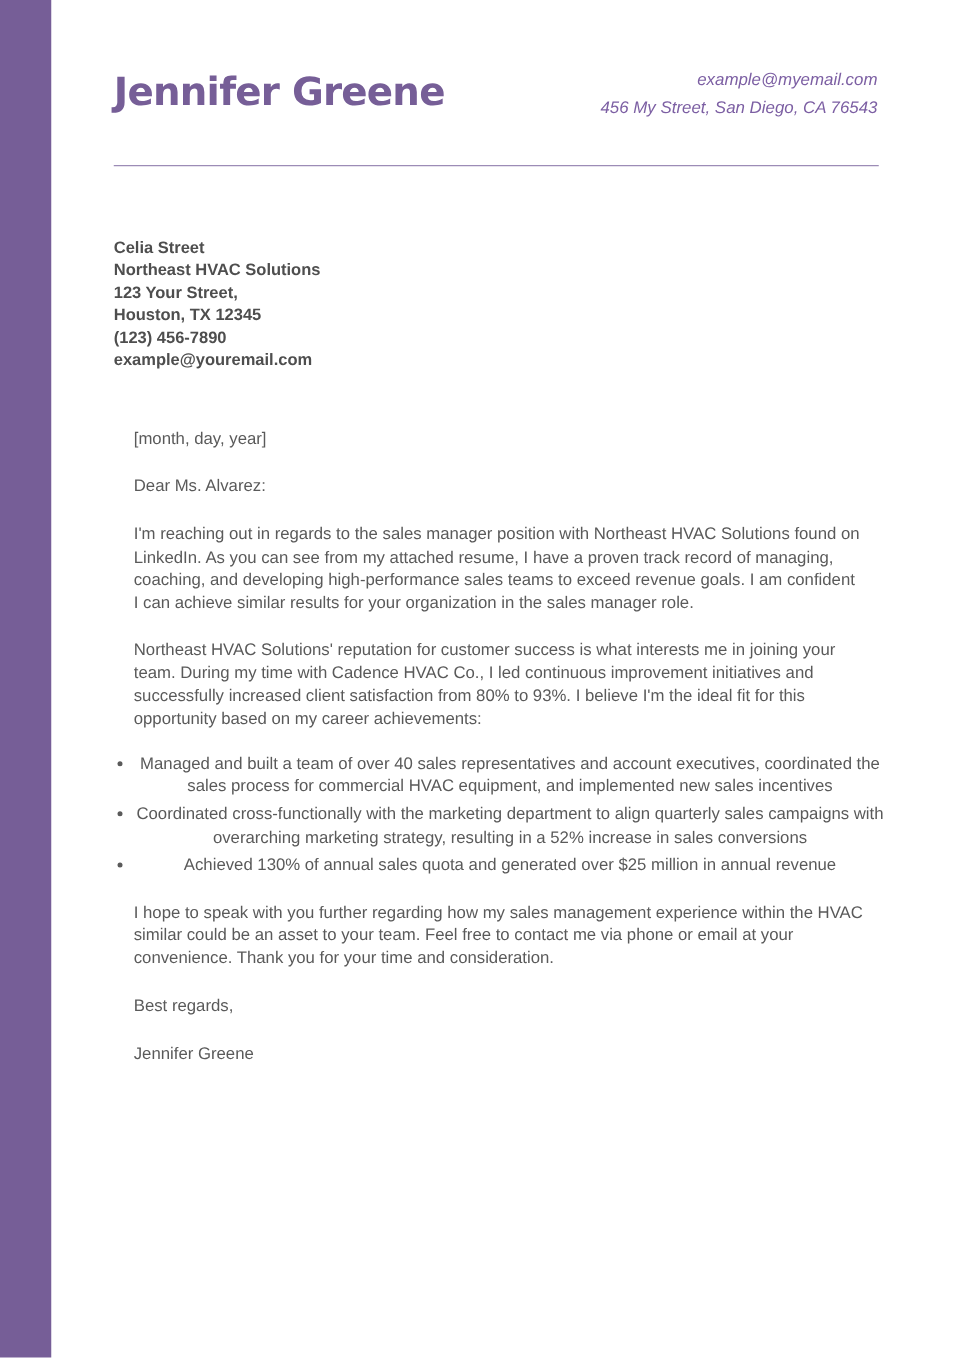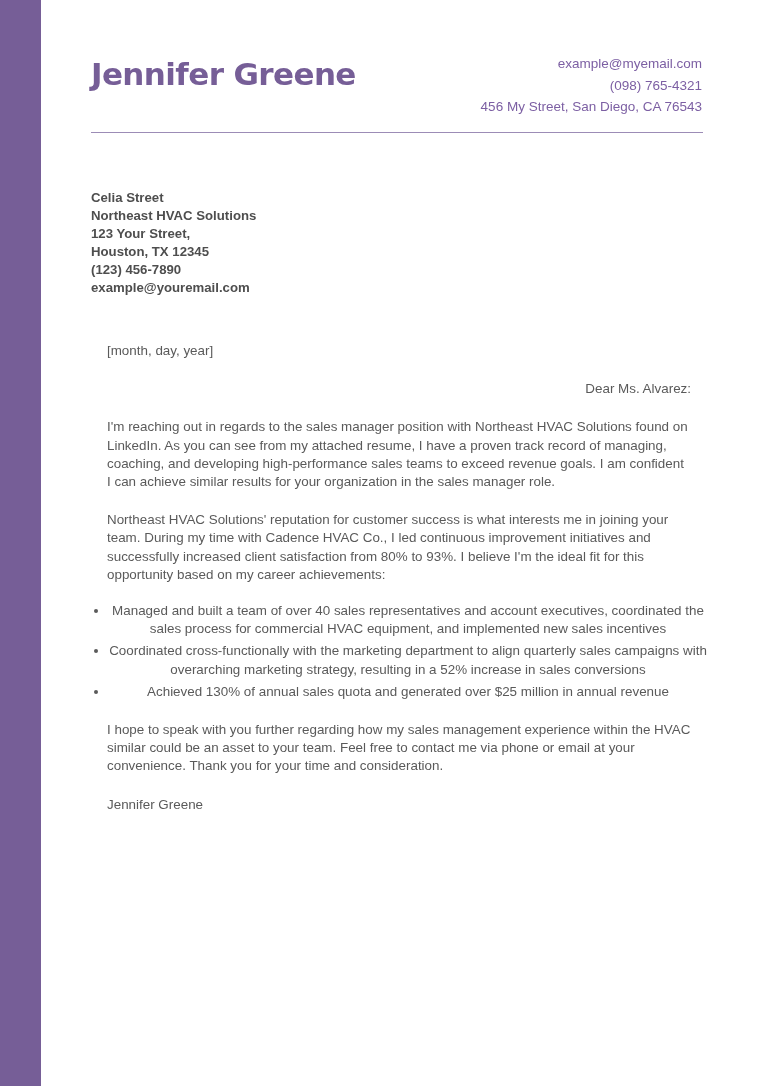--- a/index.html
+++ b/index.html
@@ -10,48 +10,47 @@
     .sidebar { position: absolute; left: 0; top: 0; width: 41px; height: 1086px; background: #765e97; }
     .name {
       position: absolute; left: 91px; top: 54px; margin: 0;
       font-family: "DejaVu Sans", sans-serif; font-weight: bold; font-size: 31px; letter-spacing: -0.6px;
       color: #765e97; line-height: 40px;
     }
     .contact {
       position: absolute; right: 66px; top: 53px; text-align: right;
       font-size: 13.5px; color: #7c5fa3; line-height: 21.5px;
     }
-    .contact div { white-space: nowrap; }
+    .contact div { white-space: nowrap; font-style: italic; }
     .rule { position: absolute; left: 91px; top: 132px; width: 612px; height: 1px; background: #9c8cb6; }
     .recipient {
       position: absolute; left: 91px; top: 189px; font-weight: bold; font-size: 13.2px;
       color: #4e4e4e; line-height: 18px;
     }
     .body-text {
       position: absolute; left: 91px; top: 326px; width: 616px;
       font-size: 13.4px; line-height: 18.2px; color: #5a5a5a;
     }
     .body-text p { margin: 16px; }
     .date { margin-bottom: 20px !important; }
-    .salutation { margin-bottom: 20px !important; text-align: right; }
+    .salutation { margin-bottom: 20px !important; }
     .para { margin-bottom: 20px !important; }
     ul.bullets { margin: -2px 0 20px 0; padding-left: 18px; }
     ul.bullets li { margin-bottom: 4px; padding-left: 0; text-align: center; }
     .closing { margin-bottom: 20px !important; }
   </style>
 </head>
 <body>
 
 <div class="sidebar"></div>
 
 <h1 class="name">Jennifer Greene</h1>
 
 <div class="contact">
   <div>example@myemail.com</div>
-  <div>(098) 765-4321</div>
   <div>456 My Street, San Diego, CA 76543</div>
 </div>
 
 <div class="rule"></div>
 
 <div class="recipient">
   <div>Celia Street</div>
   <div>Northeast HVAC Solutions</div>
   <div>123 Your Street,</div>
   <div>Houston, TX 12345</div>
@@ -63,14 +62,15 @@
   <p class="date">[month, day, year]</p>
   <p class="salutation">Dear Ms. Alvarez:</p>
   <p class="para">I'm reaching out in regards to the sales manager position with Northeast HVAC Solutions found on LinkedIn. As you can see from my attached resume, I have a proven track record of managing, coaching, and developing high-performance sales teams to exceed revenue goals. I am confident I can achieve similar results for your organization in the sales manager role.</p>
   <p class="para">Northeast HVAC Solutions' reputation for customer success is what interests me in joining your team. During my time with Cadence HVAC Co., I led continuous improvement initiatives and successfully increased client satisfaction from 80% to 93%. I believe I'm the ideal fit for this opportunity based on my career achievements:</p>
   <ul class="bullets">
     <li>Managed and built a team of over 40 sales representatives and account executives, coordinated the sales process for commercial HVAC equipment, and implemented new sales incentives</li>
     <li>Coordinated cross-functionally with the marketing department to align quarterly sales campaigns with overarching marketing strategy, resulting in a 52% increase in sales conversions</li>
     <li>Achieved 130% of annual sales quota and generated over $25 million in annual revenue</li>
   </ul>
   <p class="para">I hope to speak with you further regarding how my sales management experience within the HVAC similar could be an asset to your team. Feel free to contact me via phone or email at your convenience. Thank you for your time and consideration.</p>
+  <p class="closing">Best regards,</p>
   <p>Jennifer Greene</p>
 </div>
 
 </body></html>

